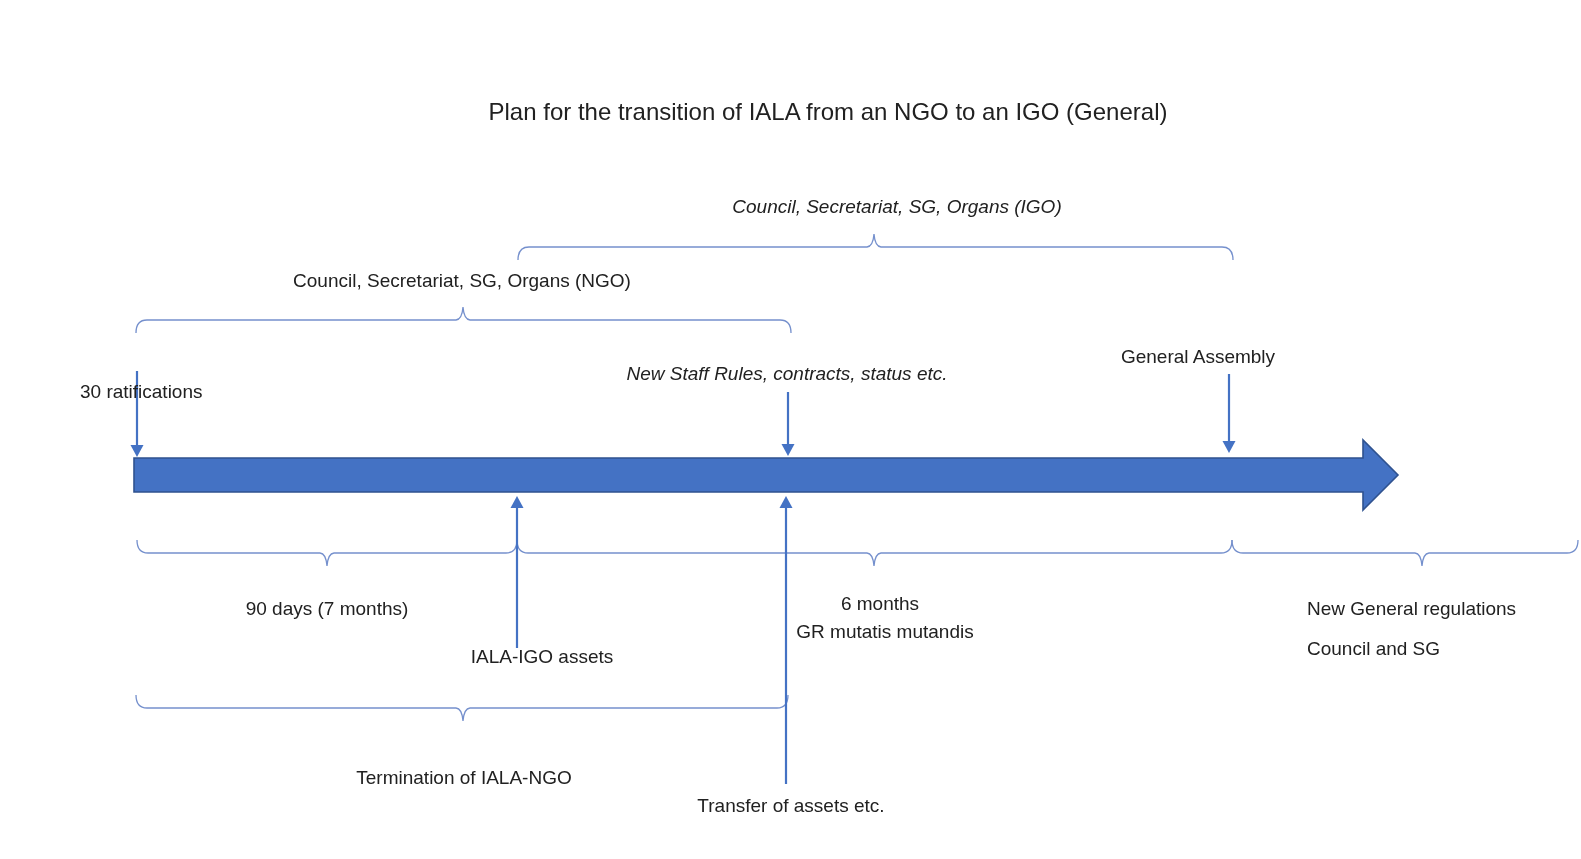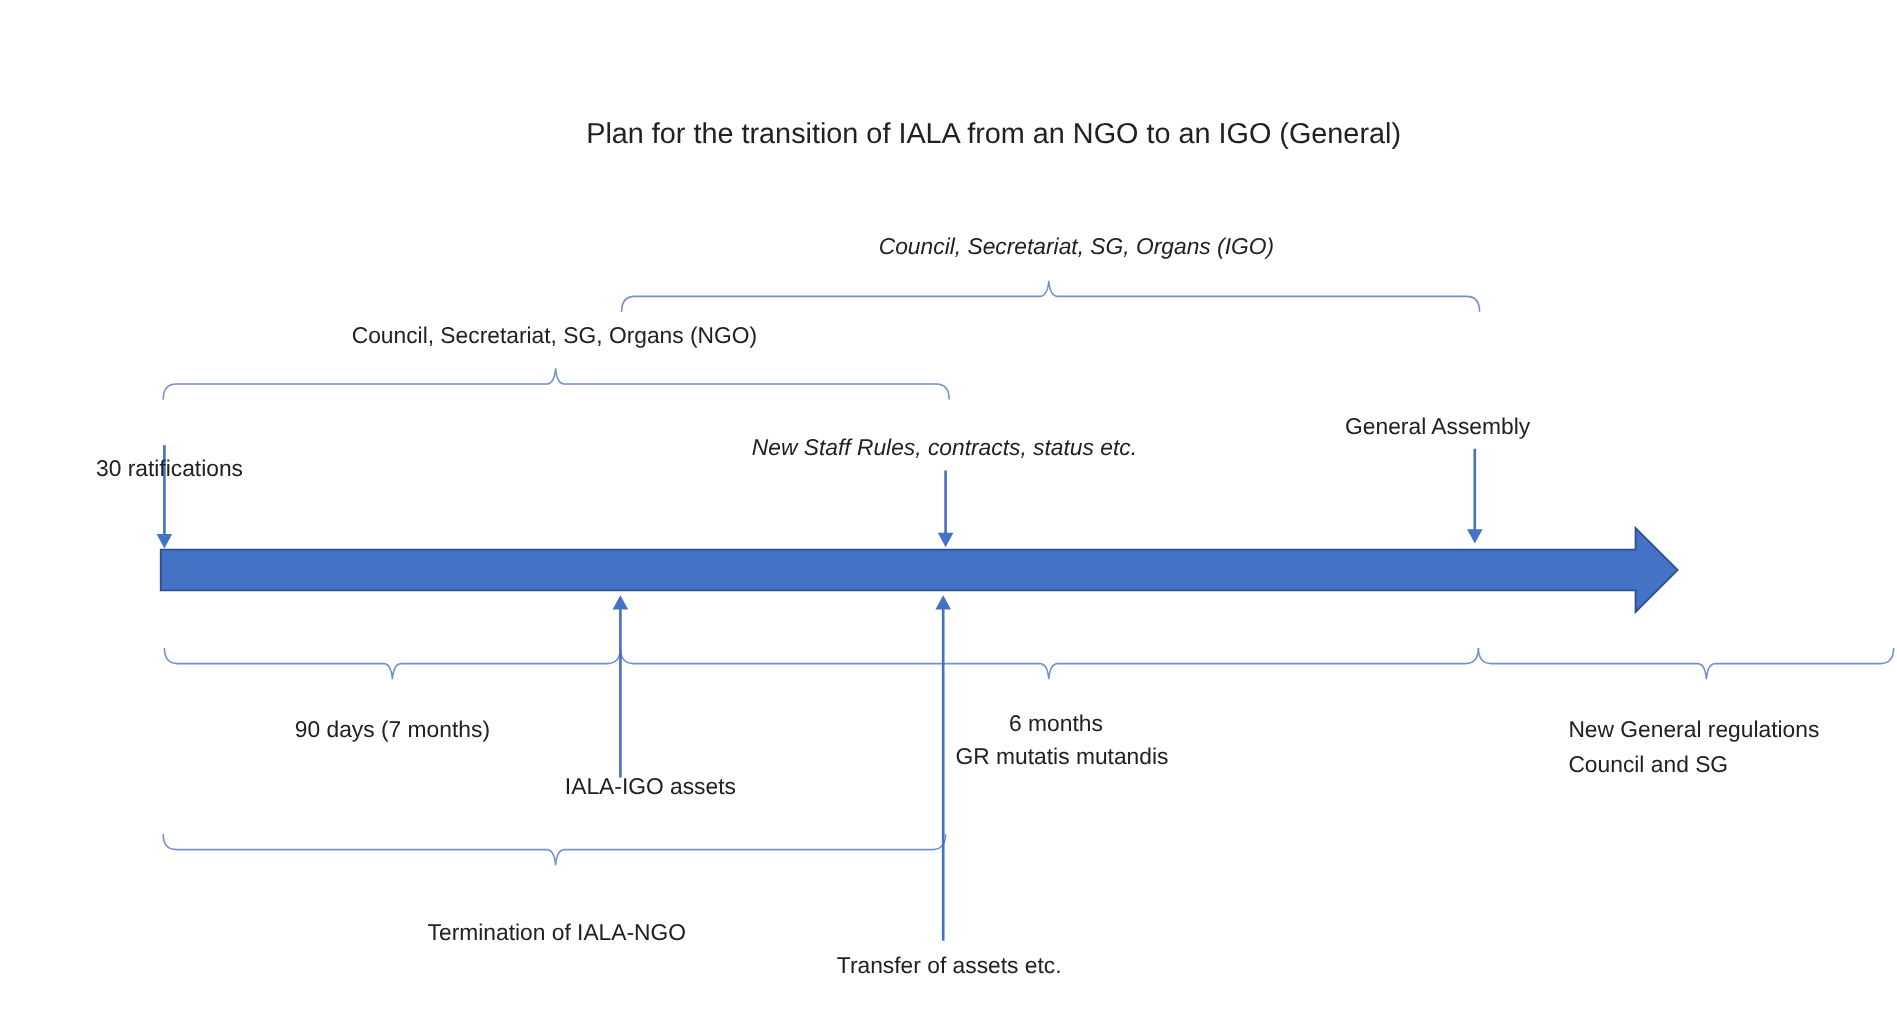--- a/index.html
+++ b/index.html
@@ -100,20 +100,20 @@
   <div class="lbl cx" style="left:327px; top:597px;">90 days (7 months)</div>
 
   <div class="lbl cx" style="left:542px; top:645px;">IALA-IGO assets</div>
 
   <div class="lbl cx" style="left:880px; top:592px;">6 months</div>
 
   <div class="lbl cx" style="left:885px; top:620px;text-align:center;">GR mutatis mutandis</div>
 
   <div class="lbl" style="left:1307px; top:597px;">
     <div>New General regulations</div>
-    <div style="margin-top:5px;">Council and SG</div>
+    <div style="margin-top:16px;">Council and SG</div>
   </div>
 
   <div class="lbl cx" style="left:464px; top:766px;">Termination of IALA-NGO</div>
 
   <div class="lbl cx" style="left:791px; top:794px;">Transfer of assets etc.</div>
 
 </div>
 
 </body></html>

